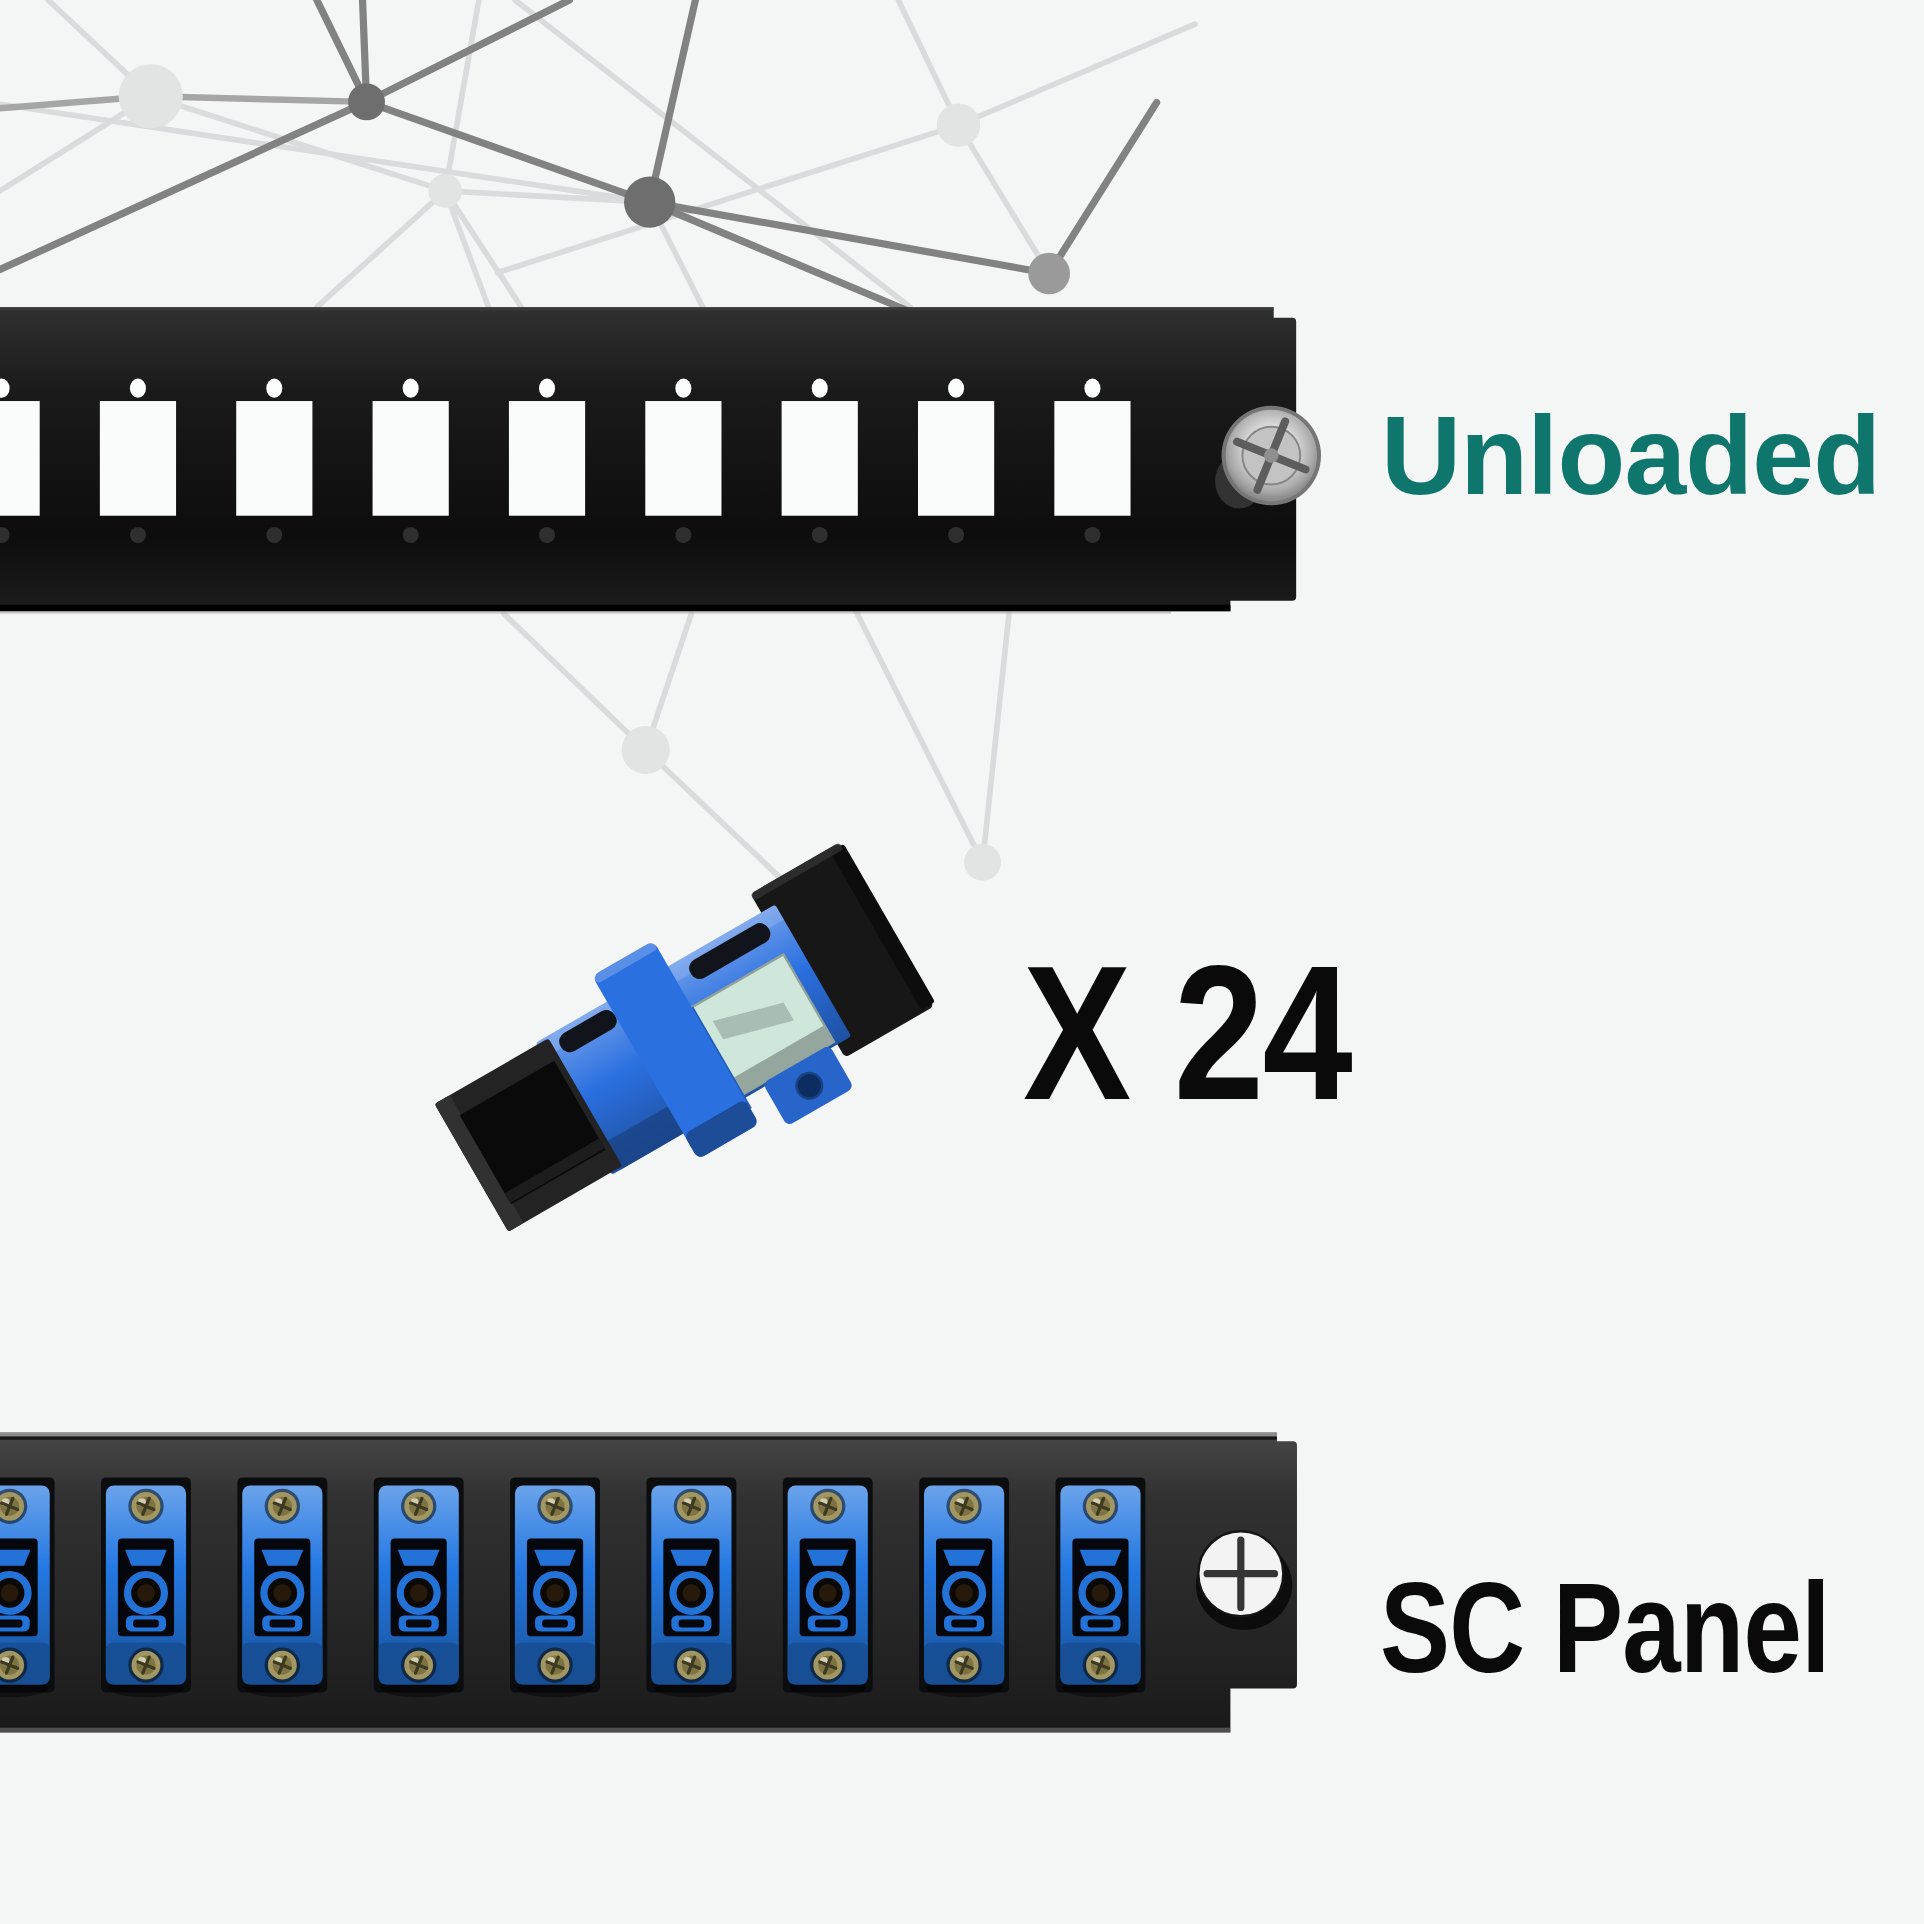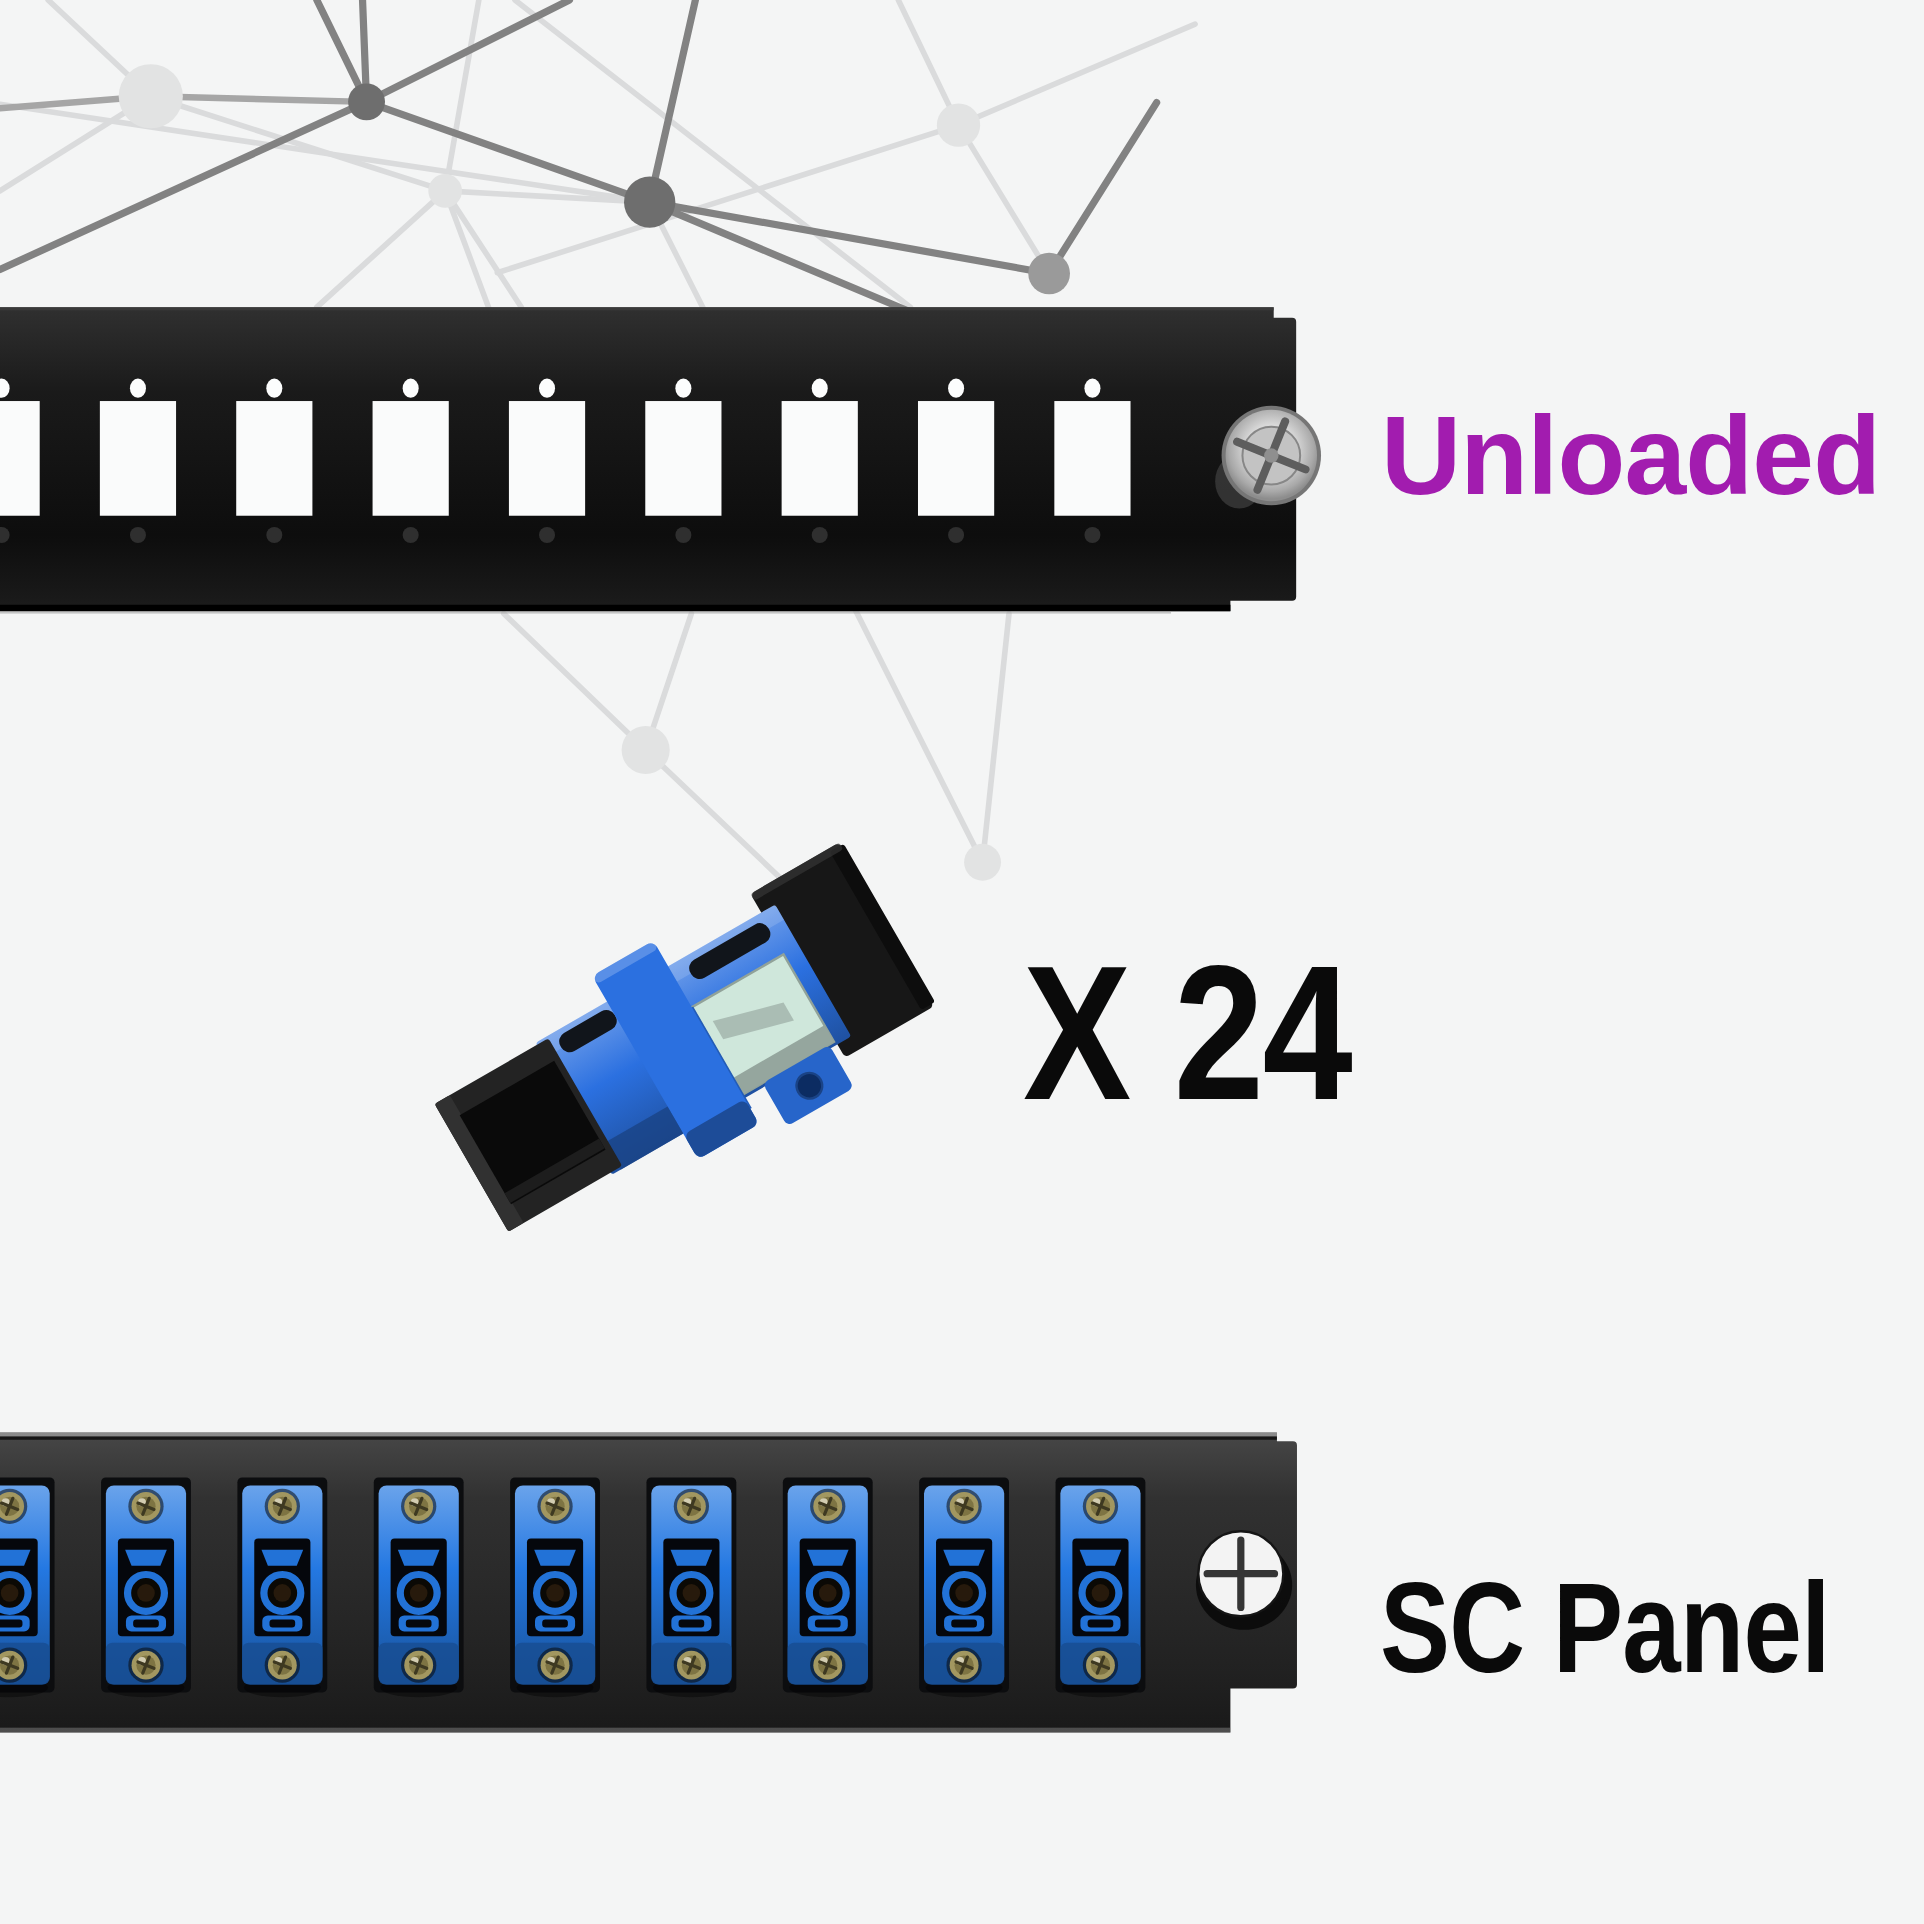--- a/index.html
+++ b/index.html
@@ -390,17 +390,17 @@
           <rect x="-62" y="-132" width="88" height="12" rx="6" fill="#ffffff" opacity="0.22"></rect>
           <rect x="-62" y="96" width="88" height="36" rx="9" fill="rgb(29,76,152)"></rect>
           <rect x="-152" y="56" width="90" height="39" fill="rgb(25,65,130)" opacity="0.75"></rect>
           <rect x="-312" y="-92" width="164" height="184" rx="4" fill="#232323"></rect>
           <rect x="-312" y="-92" width="22" height="184" rx="3" fill="#313131"></rect>
           <rect x="-292" y="-64" width="136" height="128" fill="#0a0a0a"></rect>
           <rect x="-292" y="48" width="136" height="14" fill="#1d1d1d"></rect>
         </g>
       </g>
   </svg>
-  <div class="label label-unloaded" style="color: #a21caf;">Unloaded</div>
+  <div class="label label-unloaded" style="color: #0f766e;">Unloaded</div>
   <div class="label label-qty" style="color: rgb(10, 10, 10);">X 24</div>
   <div class="label label-sc" style="color: rgb(10, 10, 10);">SC Panel</div>
 </div>
 
 
 </body></html>

